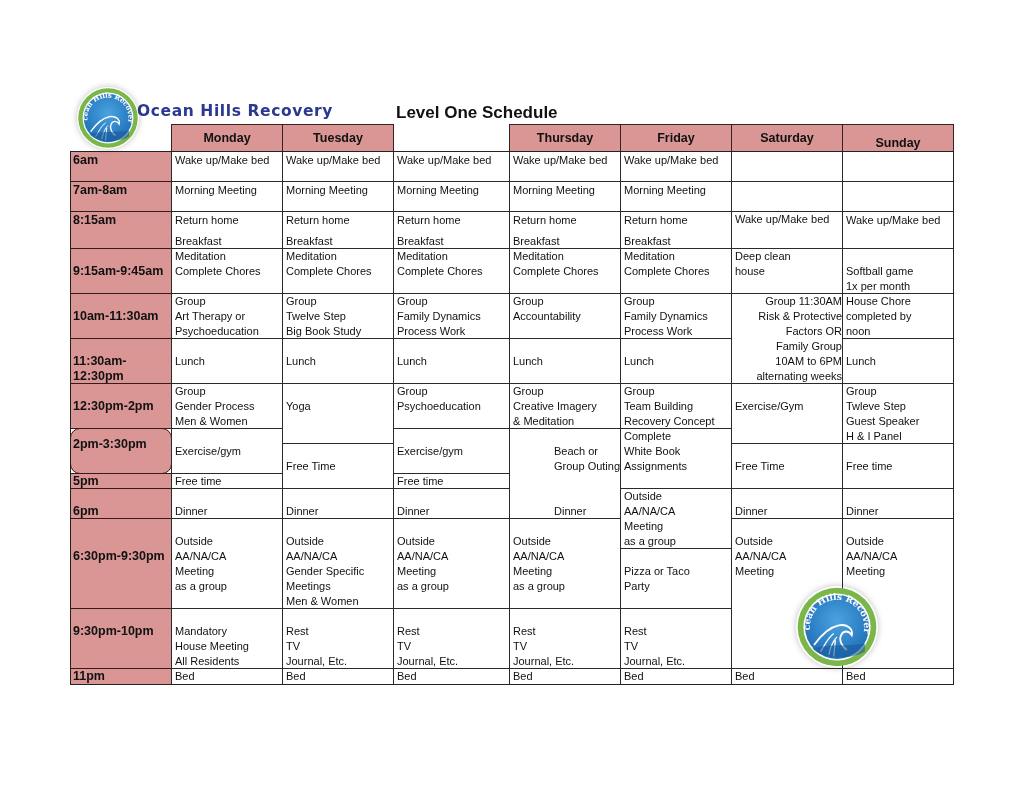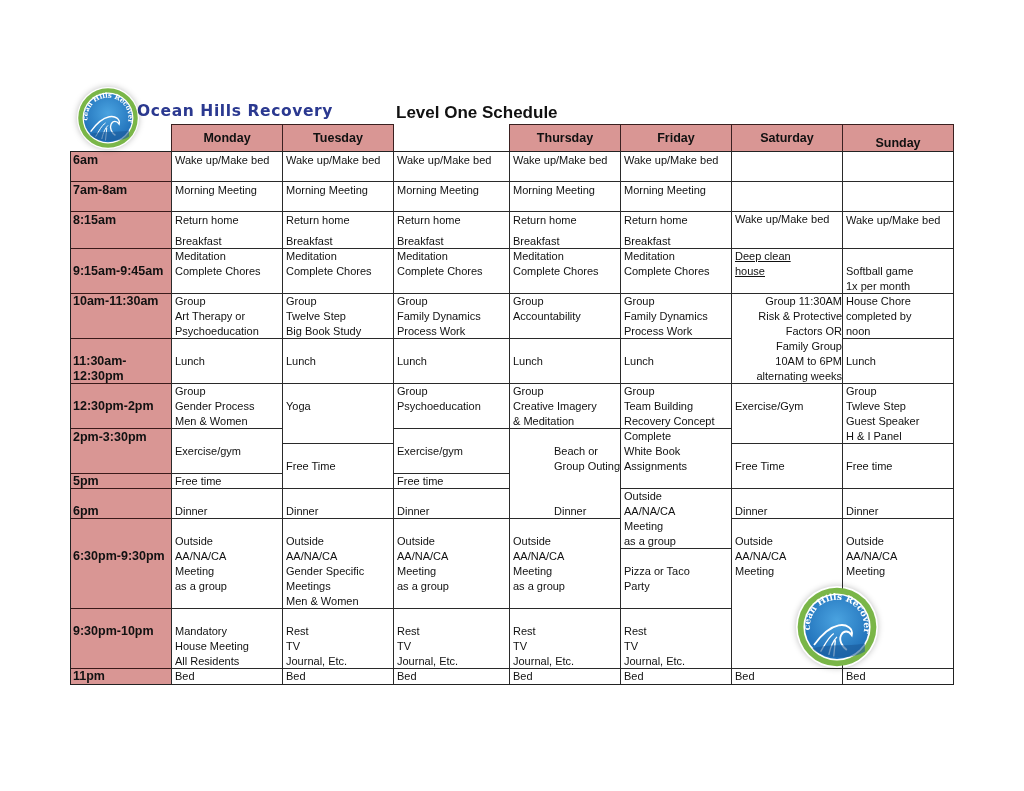--- a/index.html
+++ b/index.html
@@ -51,25 +51,25 @@
       <div class="cell hdr" style="left: 731px; top: 124px; width: 112px; height: 28px;">
         <span>Saturday</span>
       </div>
       <div class="cell hdr" style="left: 842px; top: 124px; width: 112px; height: 39px;">
         <span>Sunday</span>
       </div>
       <div class="cell time" style="left: 70px; top: 151px; width: 102px; height: 31px; padding-top: 1px; white-space: pre;"><span>6am</span></div>
       <div class="cell time" style="left: 70px; top: 181px; width: 102px; height: 31px; padding-top: 1px; white-space: pre;"><span>7am-8am</span></div>
       <div class="cell time" style="left: 70px; top: 211px; width: 102px; height: 38px; padding-top: 1px; white-space: pre;"><span>8:15am</span></div>
       <div class="cell time" style="left: 70px; top: 248px; width: 102px; height: 46px; padding-top: 15px; white-space: pre;"><span>9:15am-9:45am</span></div>
-      <div class="cell time" style="left: 70px; top: 293px; width: 102px; height: 46px; white-space: pre;"><span>10am-11:30am</span></div>
+      <div class="cell time" style="left: 70px; top: 293px; width: 102px; height: 46px; padding-top: 15px; white-space: pre;"><span>10am-11:30am</span></div>
       <div class="cell time" style="left: 70px; top: 338px; width: 102px; height: 46px; padding-top: 15px; white-space: pre;"><span>11:30am-
 12:30pm</span></div>
       <div class="cell time" style="left: 70px; top: 383px; width: 102px; height: 46px; padding-top: 15px; white-space: pre;"><span>12:30pm-2pm</span></div>
-      <div class="cell time" style="left: 70px; top: 428px; width: 102px; height: 46px; padding-top: 1px; white-space: pre;"><span>2pm-3:30pm</span></div>
+      <div class="cell time" style="left: 70px; top: 428px; width: 102px; height: 46px; padding-top: 8px; white-space: pre; border-radius: 10px;"><span>2pm-3:30pm</span></div>
       <div class="cell time" style="left: 70px; top: 473px; width: 102px; height: 16px; padding-top: 0px; white-space: pre;"><span>5pm</span></div>
       <div class="cell time" style="left: 70px; top: 488px; width: 102px; height: 31px; padding-top: 15px; white-space: pre;"><span>6pm</span></div>
       <div class="cell time" style="left: 70px; top: 518px; width: 102px; height: 91px; padding-top: 30px; white-space: pre;"><span>6:30pm-9:30pm</span></div>
       <div class="cell time" style="left: 70px; top: 608px; width: 102px; height: 61px; padding-top: 15px; white-space: pre;"><span>9:30pm-10pm</span></div>
       <div class="cell time" style="left: 70px; top: 668px; width: 102px; height: 17px; padding-top: 0px; white-space: pre;"><span>11pm</span></div>
       <div class="cell" style="left: 171px; top: 151px; width: 112px; height: 31px; padding-top: 1px;">
         <span class="line">Wake up/Make bed</span>
       </div>
       <div class="cell" style="left: 171px; top: 181px; width: 112px; height: 31px; padding-top: 1px;">
         <span class="line">Morning Meeting</span>
@@ -317,21 +317,21 @@
       </div>
       <div class="cell" style="left: 731px; top: 151px; width: 112px; height: 31px; padding-top: 1px;">
         <span class="line"></span>
       </div>
       <div class="cell" style="left: 731px; top: 181px; width: 112px; height: 31px; padding-top: 1px;">
         <span class="line"></span>
       </div>
       <div class="cell" style="left: 731px; top: 211px; width: 112px; height: 38px; padding-top: 0px;">
         <span class="line">Wake up/Make bed</span>
       </div>
-      <div class="cell" style="left: 731px; top: 248px; width: 132px; height: 46px; padding-top: 0px; text-decoration: underline;">
+      <div class="cell" style="left: 731px; top: 248px; width: 132px; height: 46px; padding-top: 0px;">
         <span class="line">Deep clean</span>
         <span class="line">house</span>
       </div>
       <div class="cell" style="left: 731px; top: 293px; width: 112px; height: 91px; padding-top: 0px; text-align: right;">
         <span class="line">Group 11:30AM</span>
         <span class="line">Risk &amp; Protective</span>
         <span class="line">Factors OR</span>
         <span class="line">Family Group</span>
         <span class="line">10AM to 6PM</span>
         <span class="line">alternating weeks</span>

